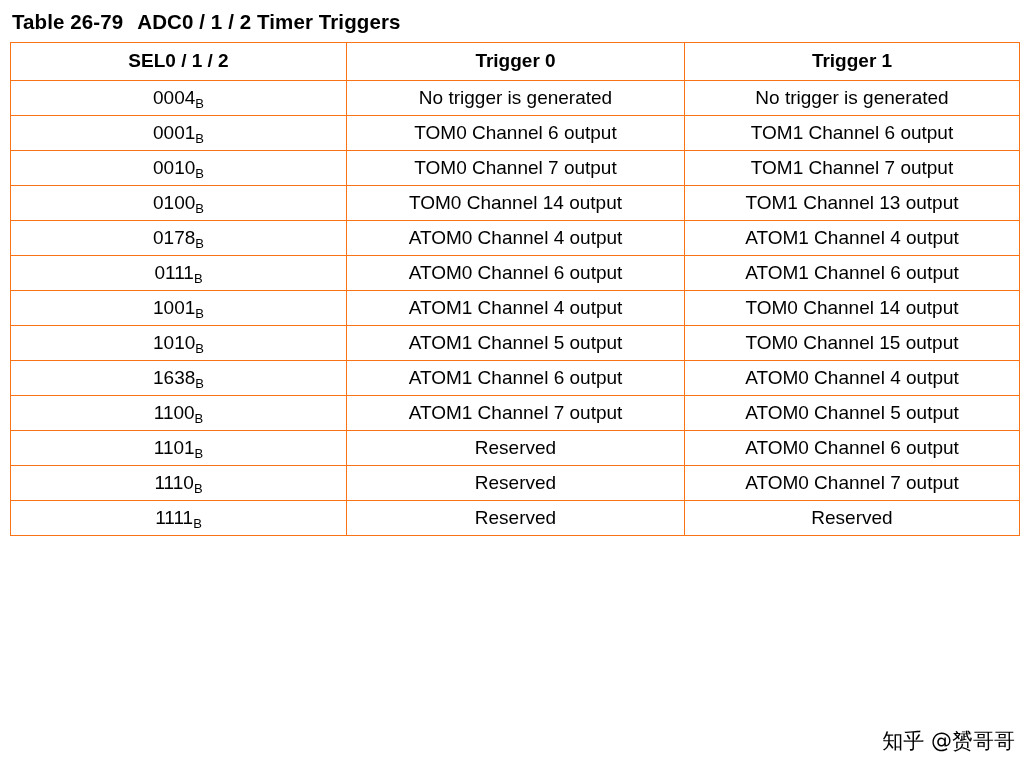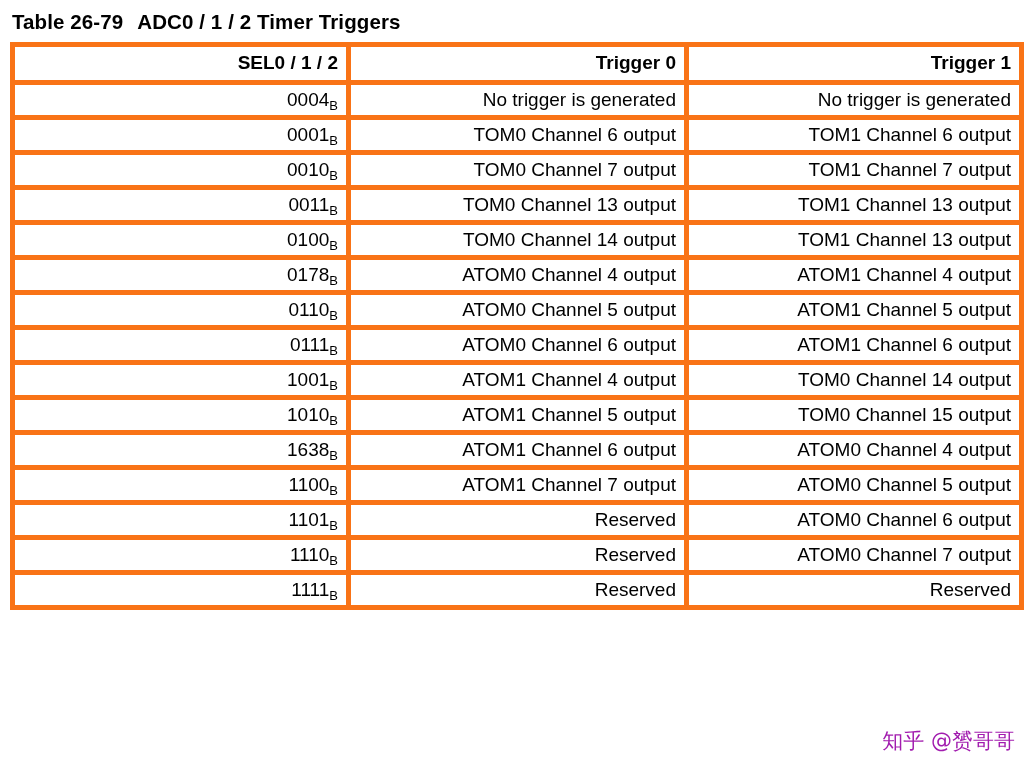--- a/index.html
+++ b/index.html
@@ -32,24 +32,24 @@
   .table-caption .cap-num {
     margin-right: 14px;
   }
   table.trigger-table {
     border-collapse: collapse;
     width: 1009px;
     table-layout: fixed;
   }
   table.trigger-table td,
   table.trigger-table th {
-    border: 5px solid #f97316;
+    border: 1px solid #f97316;
     padding: 3px 8px 4px 8px;
     font-size: 19px;
-    text-align: right;
+    text-align: center;
     vertical-align: middle;
     height: 35px;
     box-sizing: border-box;
     font-weight: normal;
     white-space: nowrap;
     overflow: hidden;
   }
   table.trigger-table thead th {
     font-weight: bold;
     height: 38px;
@@ -63,21 +63,21 @@
     vertical-align: baseline;
     position: relative;
     top: 4px;
     margin-left: 0px;
   }
   .watermark {
     position: absolute;
     right: 14px;
     bottom: 8px;
     font-size: 21px;
-    color: #a21caf;
+    color: #000000;
     font-family: "DejaVu Sans", sans-serif;
     white-space: nowrap;
     pointer-events: none;
   }
 </style>
 </head>
 <body>
 
 <div class="page">
 
@@ -108,38 +108,28 @@
           <td><span>0001</span><span class="sub">B</span></td>
           <td>TOM0 Channel 6 output</td>
           <td>TOM1 Channel 6 output</td>
         </tr>
         <tr>
           <td><span>0010</span><span class="sub">B</span></td>
           <td>TOM0 Channel 7 output</td>
           <td>TOM1 Channel 7 output</td>
         </tr>
         <tr>
-          <td><span>0011</span><span class="sub">B</span></td>
-          <td>TOM0 Channel 13 output</td>
-          <td>TOM1 Channel 13 output</td>
-        </tr>
-        <tr>
           <td><span>0100</span><span class="sub">B</span></td>
           <td>TOM0 Channel 14 output</td>
           <td>TOM1 Channel 13 output</td>
         </tr>
         <tr>
           <td><span>0178</span><span class="sub">B</span></td>
           <td>ATOM0 Channel 4 output</td>
           <td>ATOM1 Channel 4 output</td>
-        </tr>
-        <tr>
-          <td><span>0110</span><span class="sub">B</span></td>
-          <td>ATOM0 Channel 5 output</td>
-          <td>ATOM1 Channel 5 output</td>
         </tr>
         <tr>
           <td><span>0111</span><span class="sub">B</span></td>
           <td>ATOM0 Channel 6 output</td>
           <td>ATOM1 Channel 6 output</td>
         </tr>
         <tr>
           <td><span>1001</span><span class="sub">B</span></td>
           <td>ATOM1 Channel 4 output</td>
           <td>TOM0 Channel 14 output</td>

